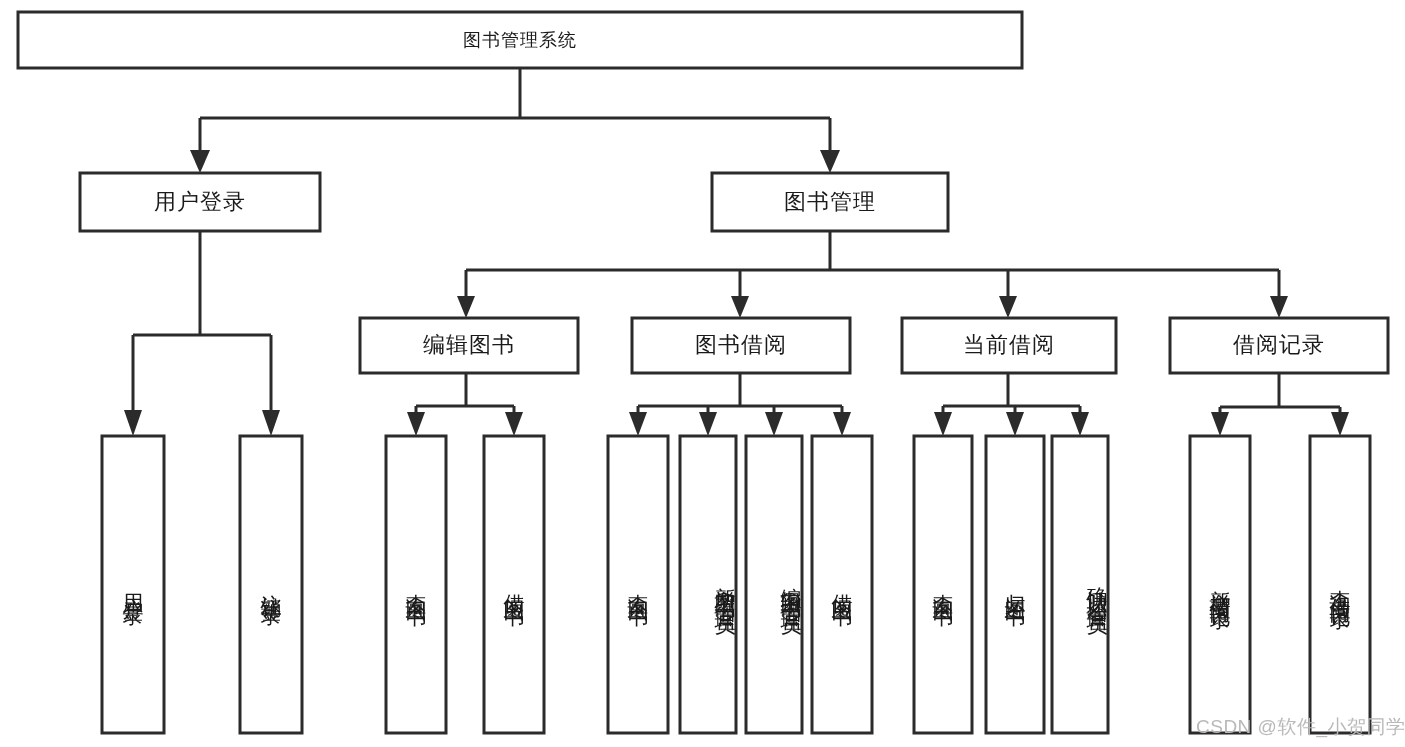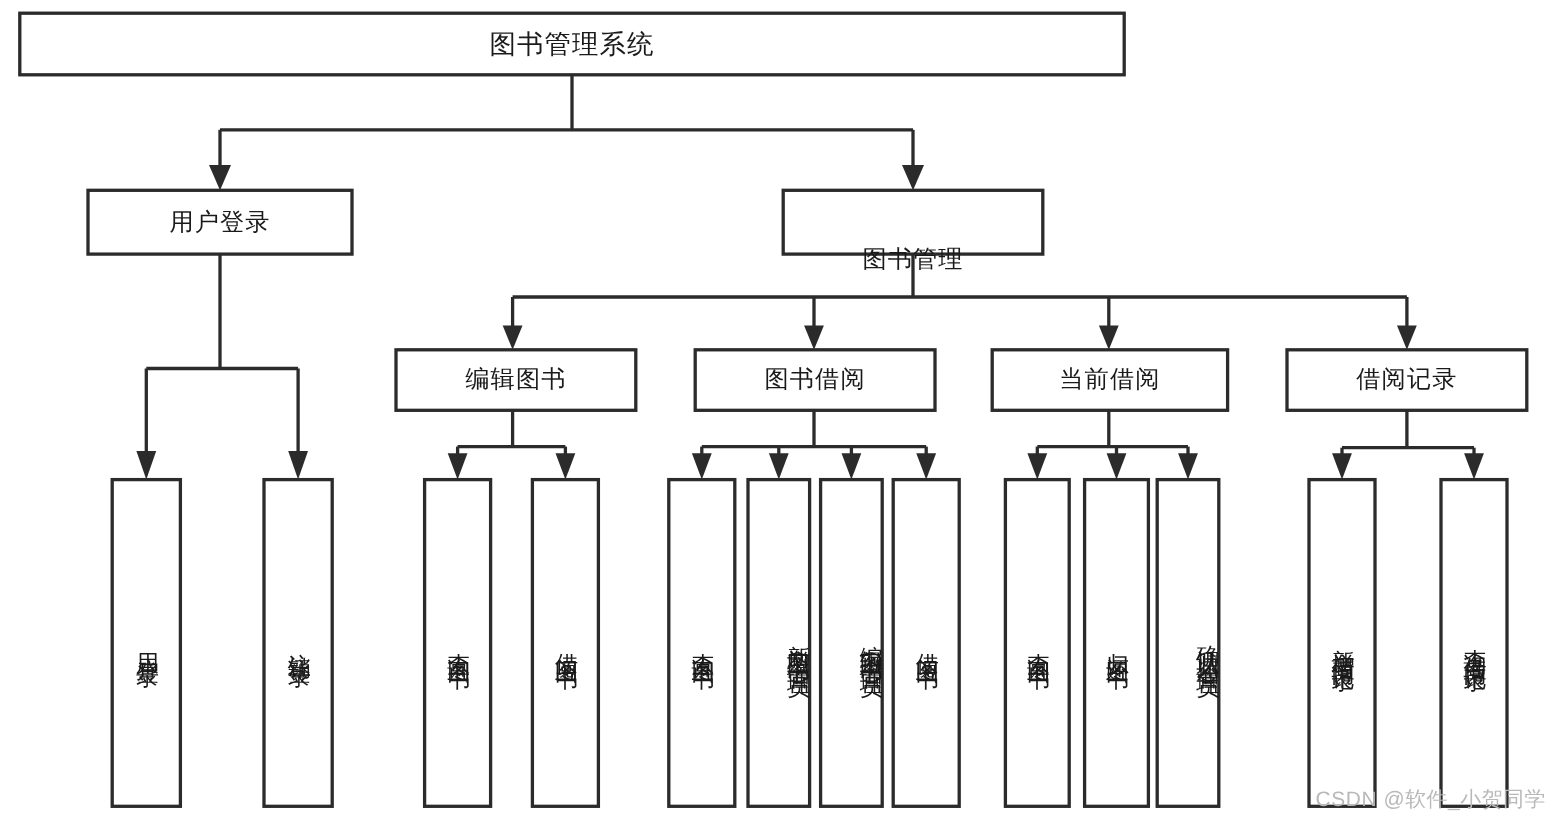--- a/index.html
+++ b/index.html
@@ -51,21 +51,21 @@
     font-family: "Liberation Sans", "DejaVu Sans", sans-serif;
     pointer-events: none;
     box-sizing: border-box;
   }
   .node-label.horizontal {
     font-size: 22px;
     letter-spacing: 1px;
     line-height: 1.1;
   }
   .node-label.root {
-    font-size: 24px;
+    font-size: 18px;
     letter-spacing: 1px;
   }
   .node-label.vertical {
     writing-mode: vertical-rl;
     text-orientation: upright;
     font-size: 21px;
     letter-spacing: 4px;
     line-height: 1.05;
     align-items: flex-start;
     justify-content: center;
@@ -193,21 +193,21 @@
       <path class="connector" d="M 1340 407 L 1340 414"></path>
       <polygon class="arrow-head" points="1211,412 1229,412 1220,436"></polygon>
       <polygon class="arrow-head" points="1331,412 1349,412 1340,436"></polygon>
     </g>
 
   </svg>
 
   <div class="node-label root" style="left:18px; top:12px; width:1004px; height:56px;">图书管理系统</div>
 
   <div class="node-label horizontal" style="left:80px; top:173px; width:240px; height:58px;">用户登录</div>
-  <div class="node-label horizontal" style="left:712px; top:173px; width:236px; height:58px;margin-top:34px;">图书管理</div>
+  <div class="node-label horizontal" style="left:712px; top:173px; width:236px; height:58px;">图书管理</div>
 
   <div class="node-label horizontal" style="left:360px; top:318px; width:218px; height:55px;">编辑图书</div>
   <div class="node-label horizontal" style="left:902px; top:318px; width:214px; height:55px;">当前借阅</div>
   <div class="node-label horizontal" style="left:632px; top:318px; width:218px; height:55px;">图书借阅</div>
   <div class="node-label horizontal" style="left:1170px; top:318px; width:218px; height:55px;">借阅记录</div>
 
   <div class="node-label vertical centered" style="left:102px; top:436px; width:62px; height:297px;">用户登录</div>
   <div class="node-label vertical centered" style="left:240px; top:436px; width:62px; height:297px;">注销登录</div>
 
   <div class="node-label vertical centered" style="left:386px; top:436px; width:60px; height:297px;">查询图书</div>

